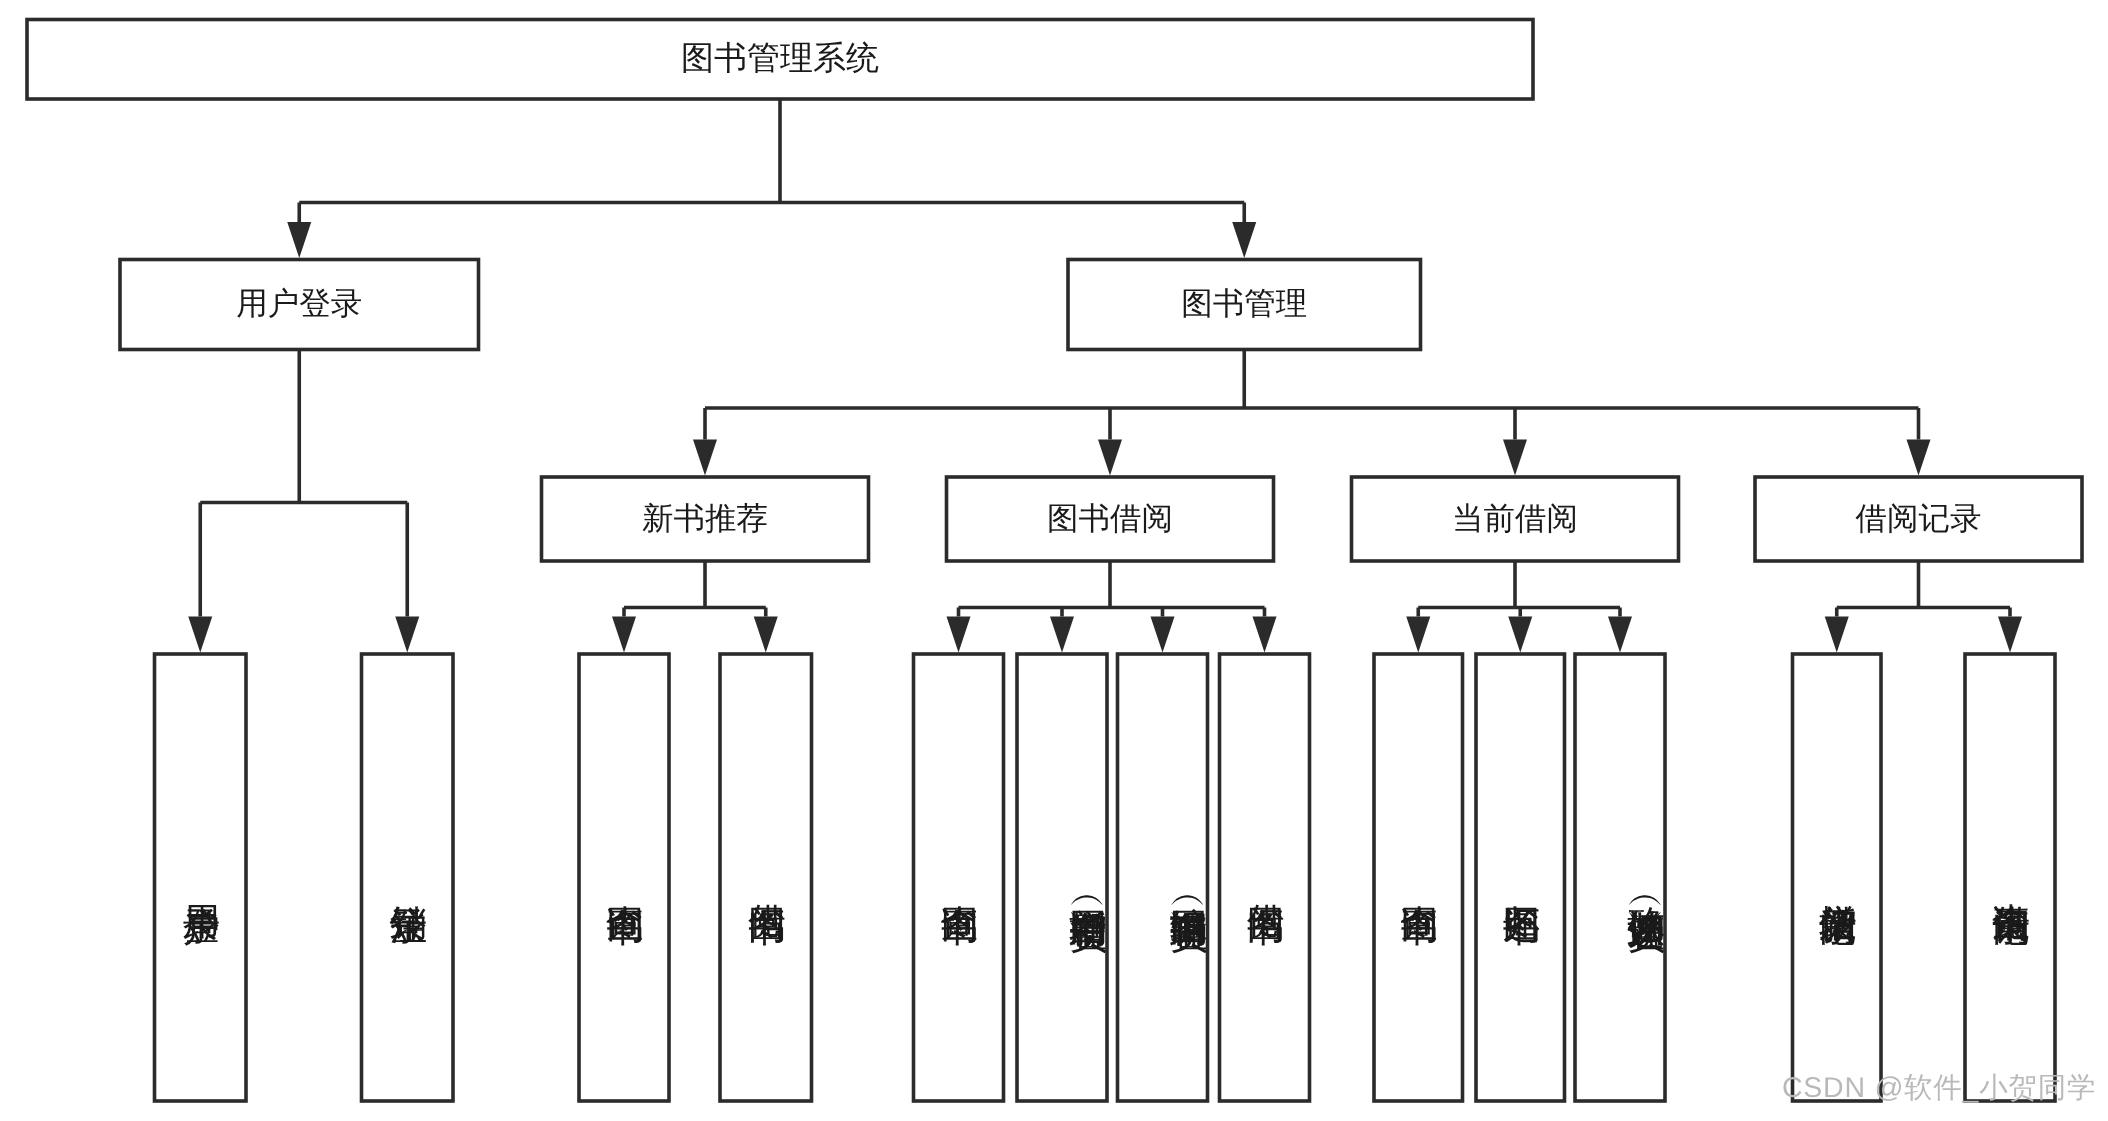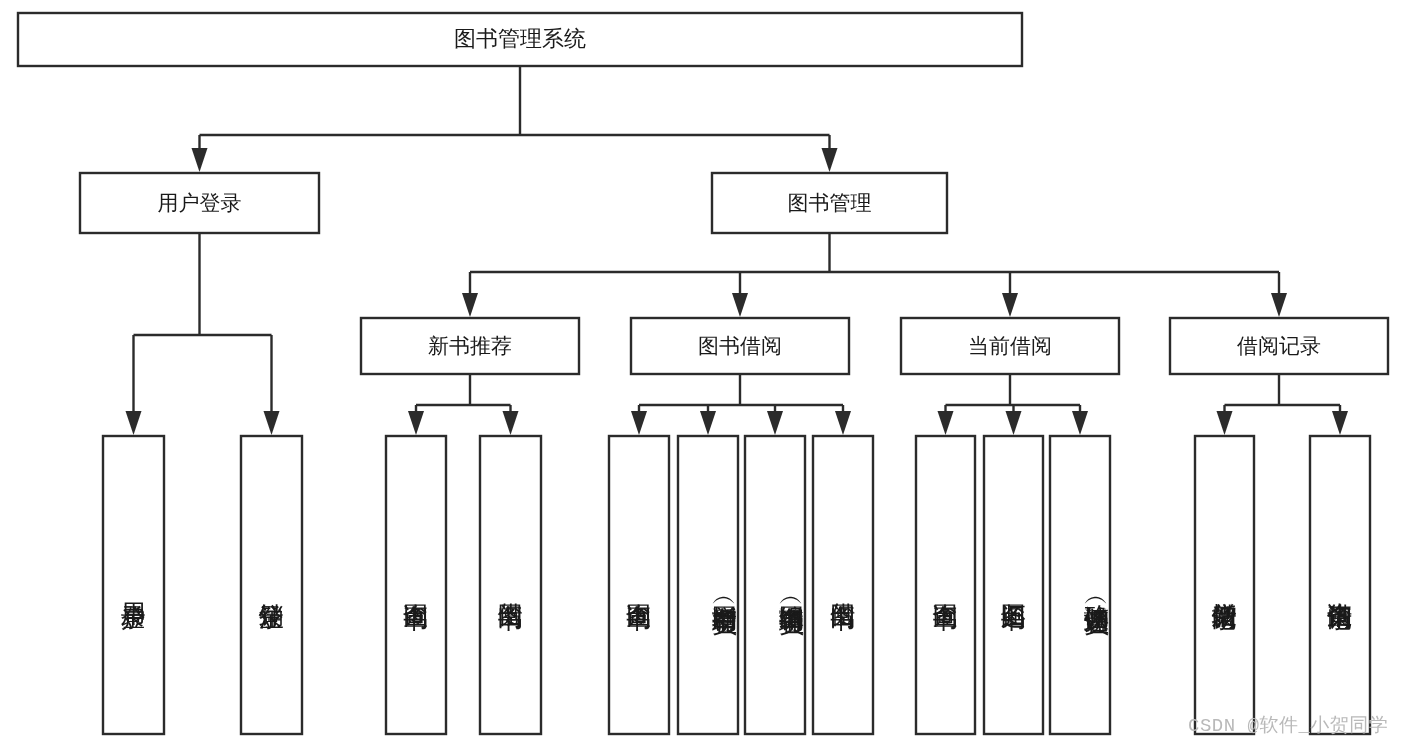--- a/index.html
+++ b/index.html
@@ -65,21 +65,21 @@
     align-items: flex-start;
     justify-content: center;
     letter-spacing: 1px;
     pointer-events: none;
   }
   .vlabel.center {
     align-items: center;
   }
   .watermark {
     position: absolute;
-    font-family: Liberation Mono, monospace;
+    font-family: Liberation Sans, sans-serif;
     font-size: 19px;
     color: #b9b9b9;
     left: 1188px;
     top: 712px;
     white-space: nowrap;
     letter-spacing: 0.5px;
   }
 </style>
 </head>
 <body>

